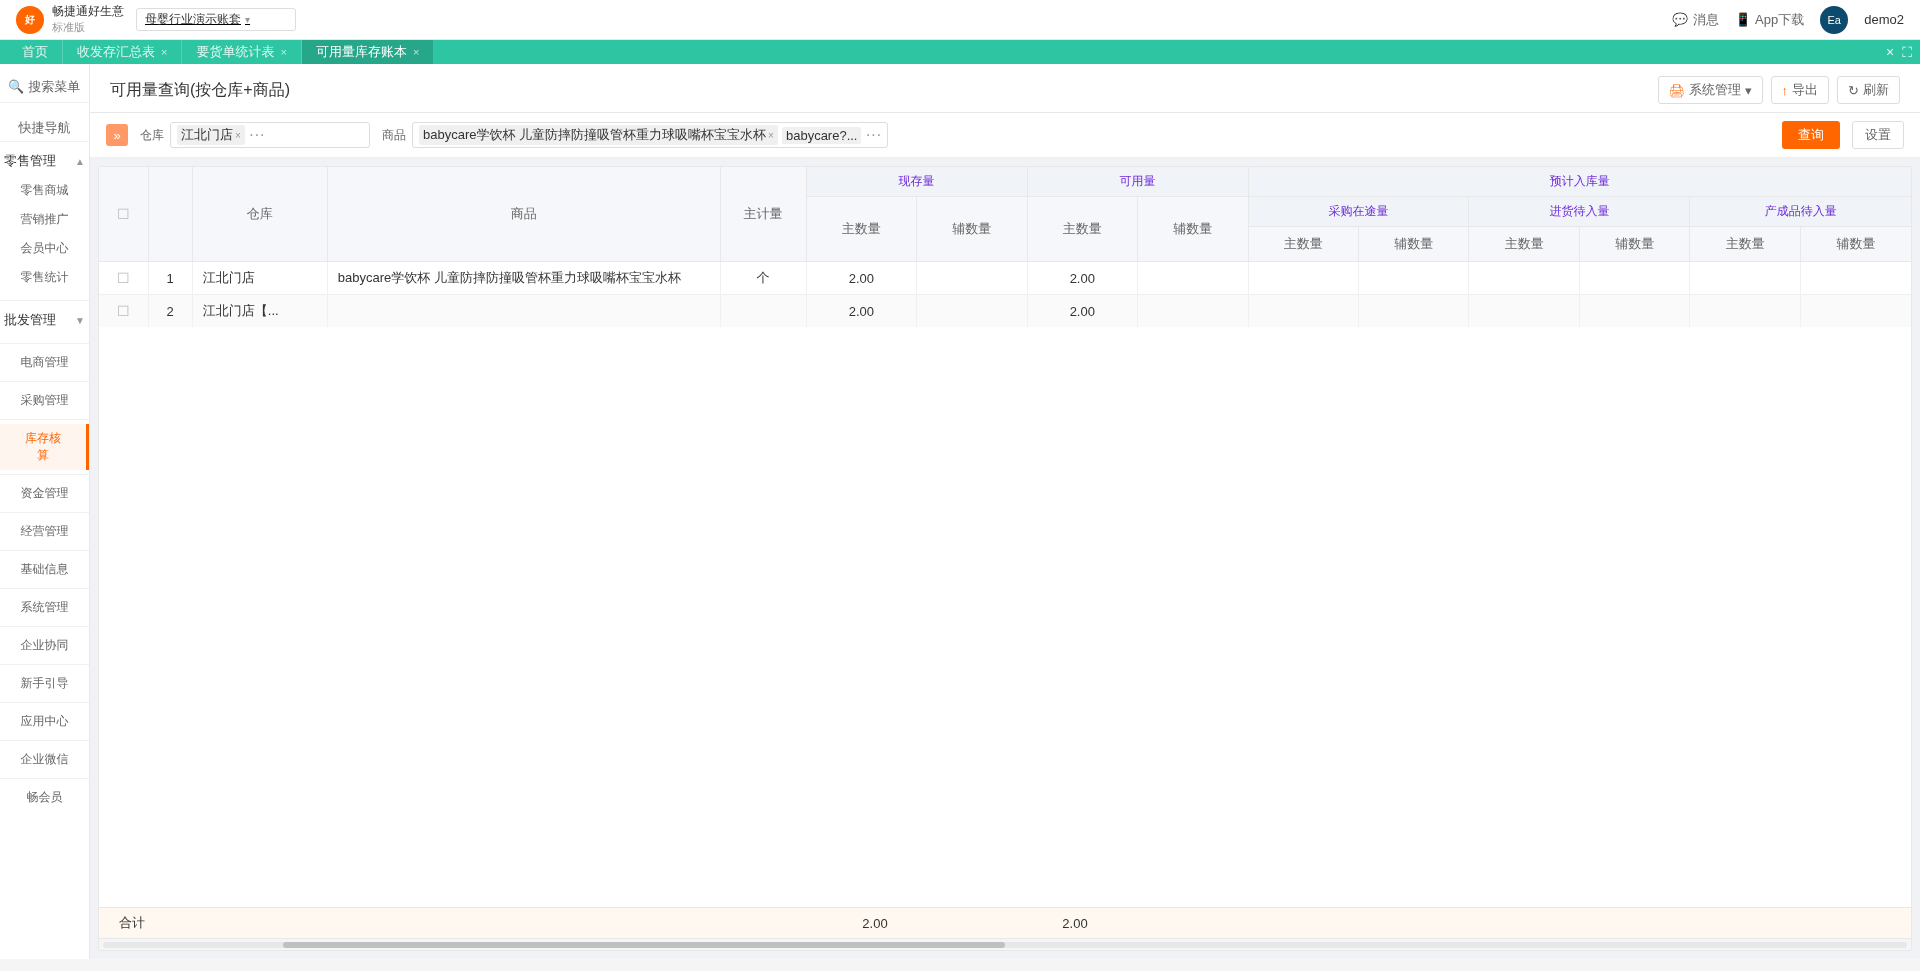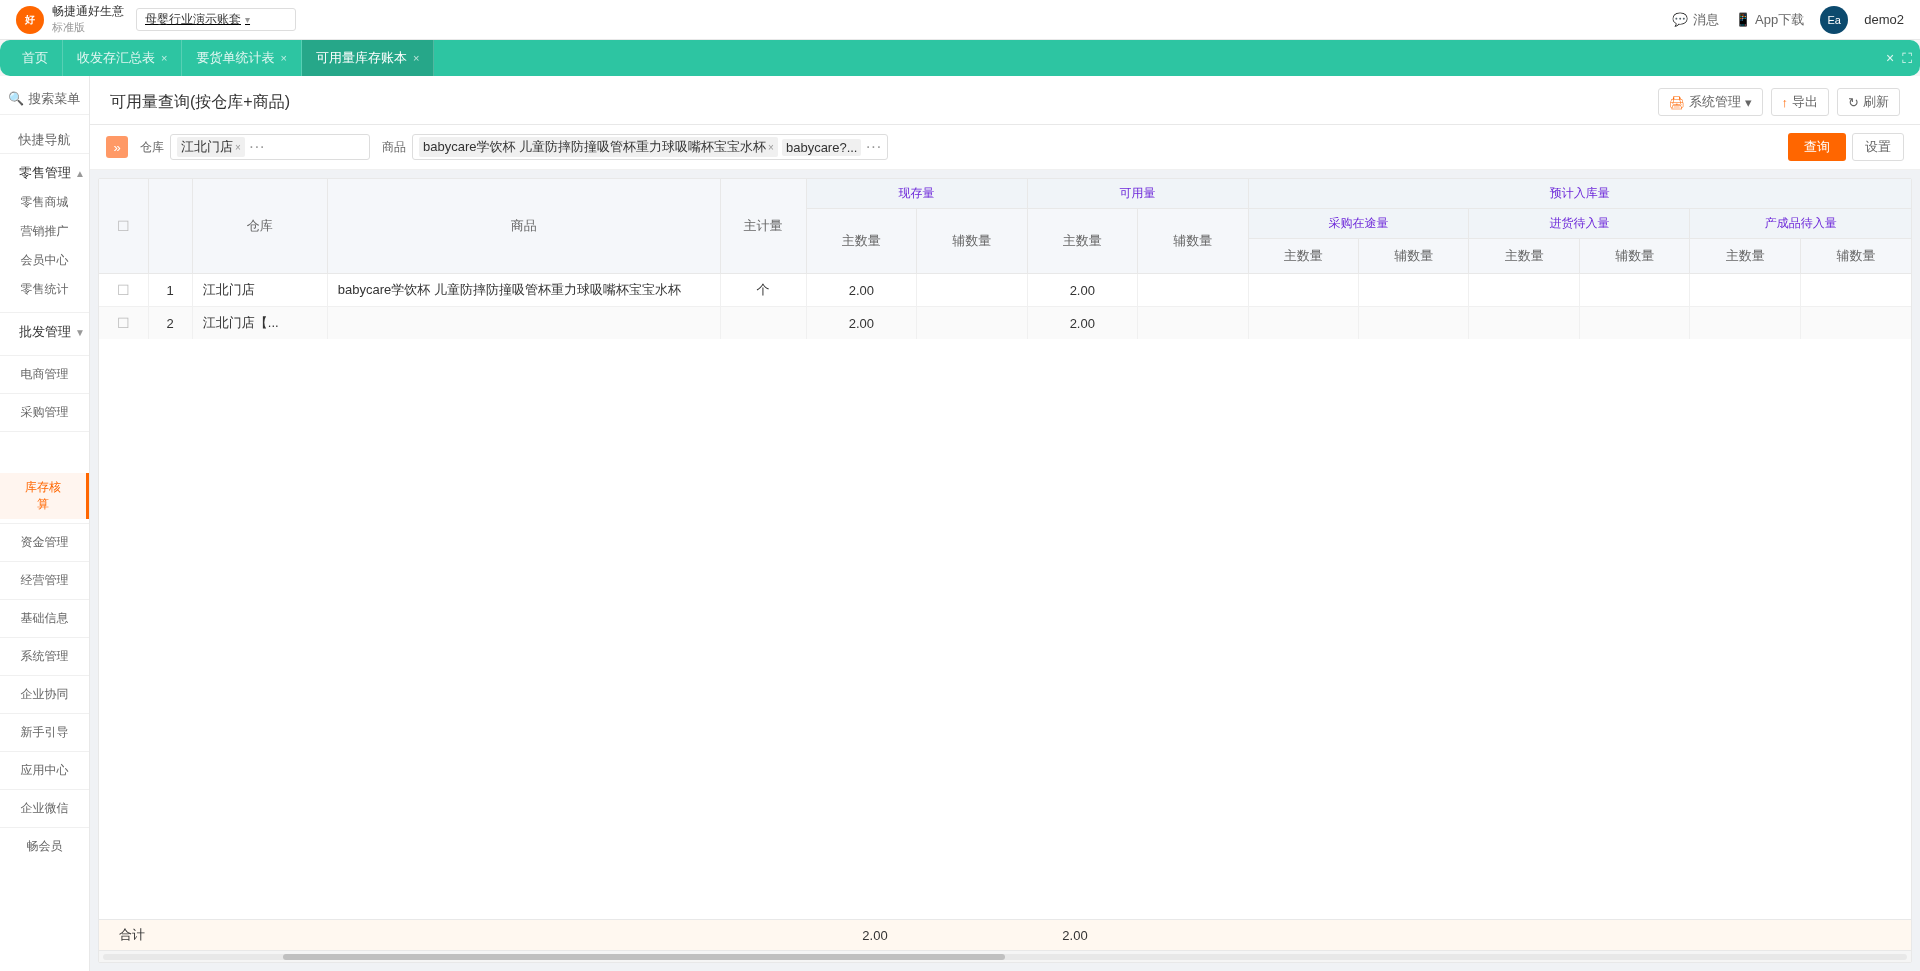--- a/index.html
+++ b/index.html
@@ -23,27 +23,26 @@
     .selector-area { display: flex; align-items: center; gap: 4px; border: 1px solid #ddd; border-radius: 3px; padding: 2px 8px; background: #fff; cursor: pointer; min-width: 160px; text-decoration: underline; }
     .selector-text { color: #333; font-size: 12px; }
     .selector-arrow { color: #999; font-size: 10px; }
     .top-bar-right { display: flex; align-items: center; gap: 16px; }
     .top-btn { display: flex; align-items: center; gap: 4px; color: #666; font-size: 12px; cursor: pointer; }
     .avatar { width: 28px; height: 28px; border-radius: 50%; background: #0c4a6e; display: flex; align-items: center; justify-content: center; color: white; font-size: 11px; overflow: hidden; }
     .user-name { font-size: 13px; color: #333; cursor: pointer; }
 
     
     .tab-bar {
-      height: 36px;
+      height: 24px;
       background: #2dc5a2;
       display: flex;
       align-items: center;
       padding: 0 0 0 8px;
       gap: 0;
-      border-radius: 10px;
     }
     .tab-item {
       height: 100%;
       display: flex;
       align-items: center;
       padding: 0 14px;
       font-size: 13px;
       color: rgba(255,255,255,0.85);
       cursor: pointer;
       border-right: 1px solid rgba(255,255,255,0.2);
@@ -87,42 +86,41 @@
       color: #666;
       cursor: pointer;
       text-align: center;
       border-bottom: 1px solid #f0f0f0;
       margin-bottom: 4px;
     }
     .sidebar-group { margin-bottom: 4px; }
     .sidebar-group-title {
       display: flex;
       align-items: center;
-      justify-content: flex-end;
+      justify-content: space-between;
       gap: 4px;
       padding: 6px 4px;
       font-size: 12px;
       color: #333;
       cursor: pointer;
       font-weight: 500;
     }
     .sidebar-group-title .arrow { font-size: 10px; color: #999; }
     .sidebar-item {
       padding: 6px 20px;
       font-size: 12px;
       color: #666;
       cursor: pointer;
       text-align: center;
     }
     .sidebar-item.active {
       color: #ff6600;
       background: #fff5ef;
       border-right: 3px solid #ff6600;
       font-weight: 500;
-      margin-top: 37px;
     }
     .sidebar-divider { height: 1px; background: #f0f0f0; margin: 4px 0; }
 
     
     .content {
       flex: 1;
       overflow: auto;
       background: #f0f2f5;
       display: flex;
       flex-direction: column;
@@ -207,21 +205,21 @@
       align-items: center;
       gap: 2px;
       background: #f0f0f0;
       border-radius: 2px;
       padding: 1px 4px;
       font-size: 11px;
       color: #333;
     }
     .filter-tag .remove { cursor: pointer; color: #999; font-size: 10px; }
     .filter-dots { color: #999; font-size: 16px; cursor: pointer; }
-    .filter-actions { margin-left: auto; display: flex; gap: 6px; }
+    .filter-actions { margin-left: auto; display: flex; gap: 12px; }
     .btn-query {
       padding: 4px 16px;
       background: #ff6600;
       color: white;
       border: none;
       border-radius: 3px;
       cursor: pointer;
       font-size: 13px;
     }
     .btn-setting {

